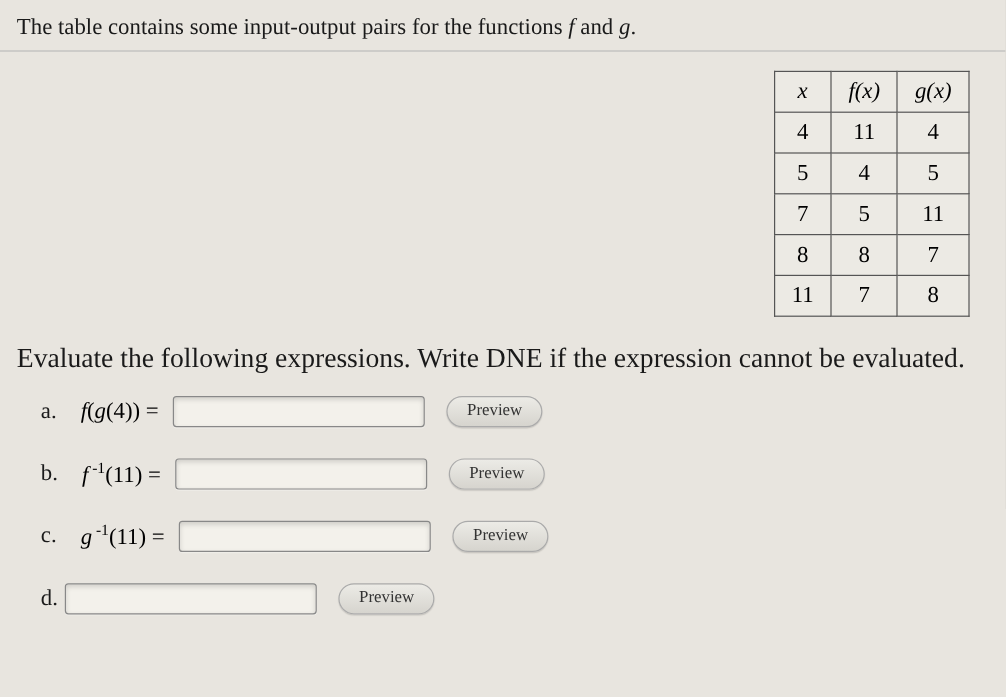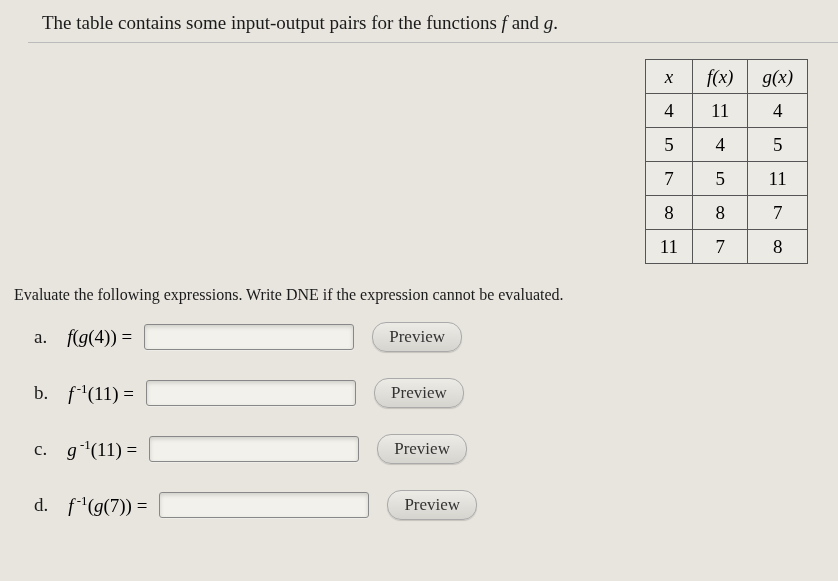--- a/index.html
+++ b/index.html
@@ -14,21 +14,20 @@
     .page {
       background: #e8e5df;
       padding: 12px 0 0 0;
       height: 100%;
     }
     .intro {
       font-size: 19px;
       color: #1a1a1a;
       padding: 0 14px 8px 14px;
       border-bottom: 1px solid #bbb;
-      margin-left: 28px;
     }
     .intro .f-italic { font-style: italic; }
     .content-top {
       display: flex;
       justify-content: flex-end;
       padding: 16px 30px 10px 14px;
     }
     .data-table {
       border-collapse: collapse;
       background: #eceae4;
@@ -40,21 +39,21 @@
       font-size: 19px;
       font-family: 'Times New Roman', serif;
       min-width: 46px;
       height: 34px;
     }
     .data-table th {
       font-weight: normal;
       font-style: italic;
     }
     .instruction {
-      font-size: 16px;
+      font-size: 23px;
       color: #1a1a1a;
       padding: 12px 14px 18px 14px;
     }
     .questions {
       padding: 0 14px;
     }
     .question-row {
       display: flex;
       align-items: center;
       margin-bottom: 26px;
@@ -81,21 +80,21 @@
       border: 1px solid #888;
       border-radius: 3px;
       background: #f3f1eb;
       box-shadow: inset 0 2px 4px rgba(0,0,0,0.15), 0 1px 0 rgba(255,255,255,0.3);
       margin: 0 18px 0 6px;
       font-size: 16px;
       padding: 0 6px;
     }
     .preview-btn {
       font-family: 'Times New Roman', serif;
-      font-size: 17px;
+      font-size: 14px;
       background: linear-gradient(#ecebe6, #d6d4ce);
       border: 1px solid #aaa;
       border-radius: 14px;
       padding: 4px 16px;
       color: #333;
       cursor: pointer;
       box-shadow: 0 1px 1px rgba(0,0,0,0.15);
     }
   </style>
 </head>
@@ -169,21 +168,18 @@
       <span class="q-label">c.</span>
       <span class="q-expr">
         g<sup>&nbsp;-1</sup><span class="upright">(11) =</span>
       </span>
       <input class="answer-input" type="text" style="">
       <button class="preview-btn">Preview</button>
     </div>
 
     <div class="question-row">
       <span class="q-label">d.</span>
-      <span class="q-expr">
-        f<sup>&nbsp;-1</sup><span class="upright">(</span>g<span class="upright">(7)) =</span>
-      </span>
       <input class="answer-input" type="text" style="">
       <button class="preview-btn">Preview</button>
     </div>
 
   </div>
 </div>
 
 </body></html>

